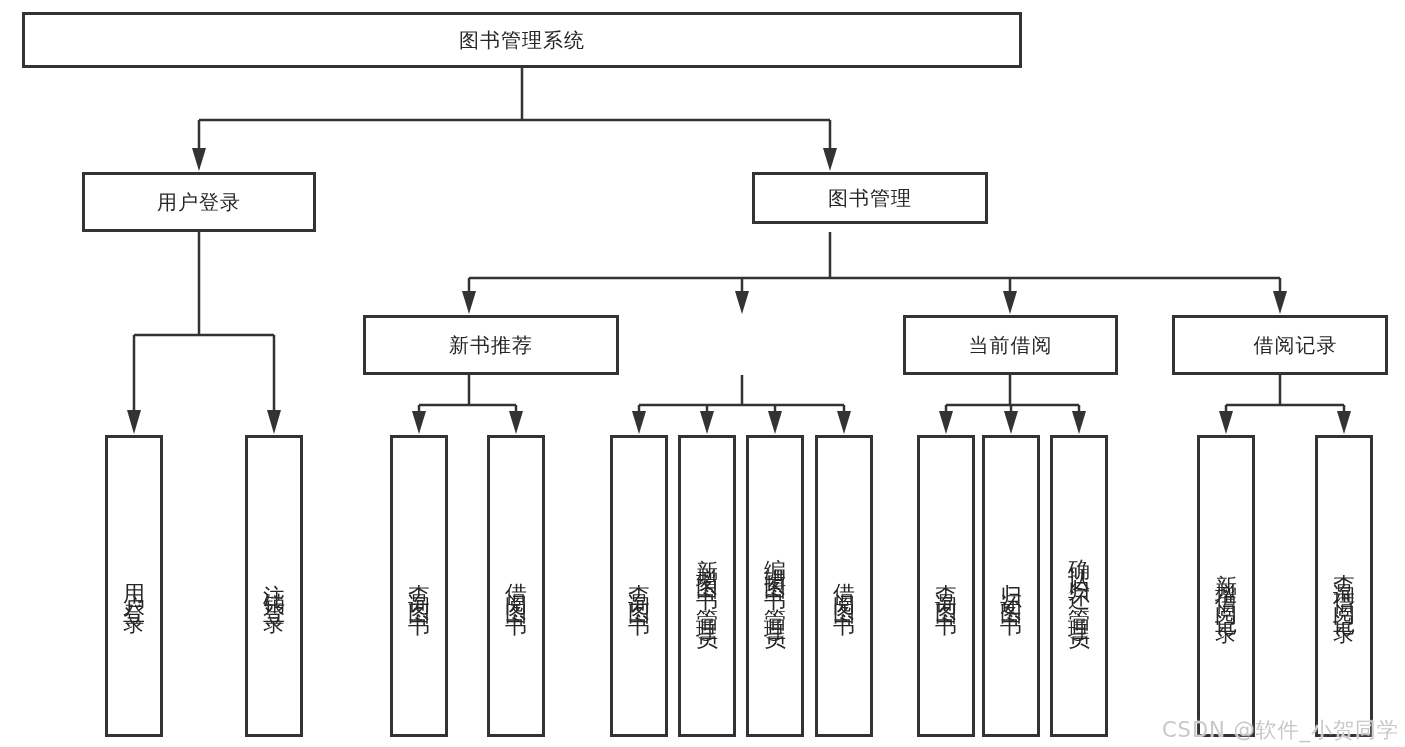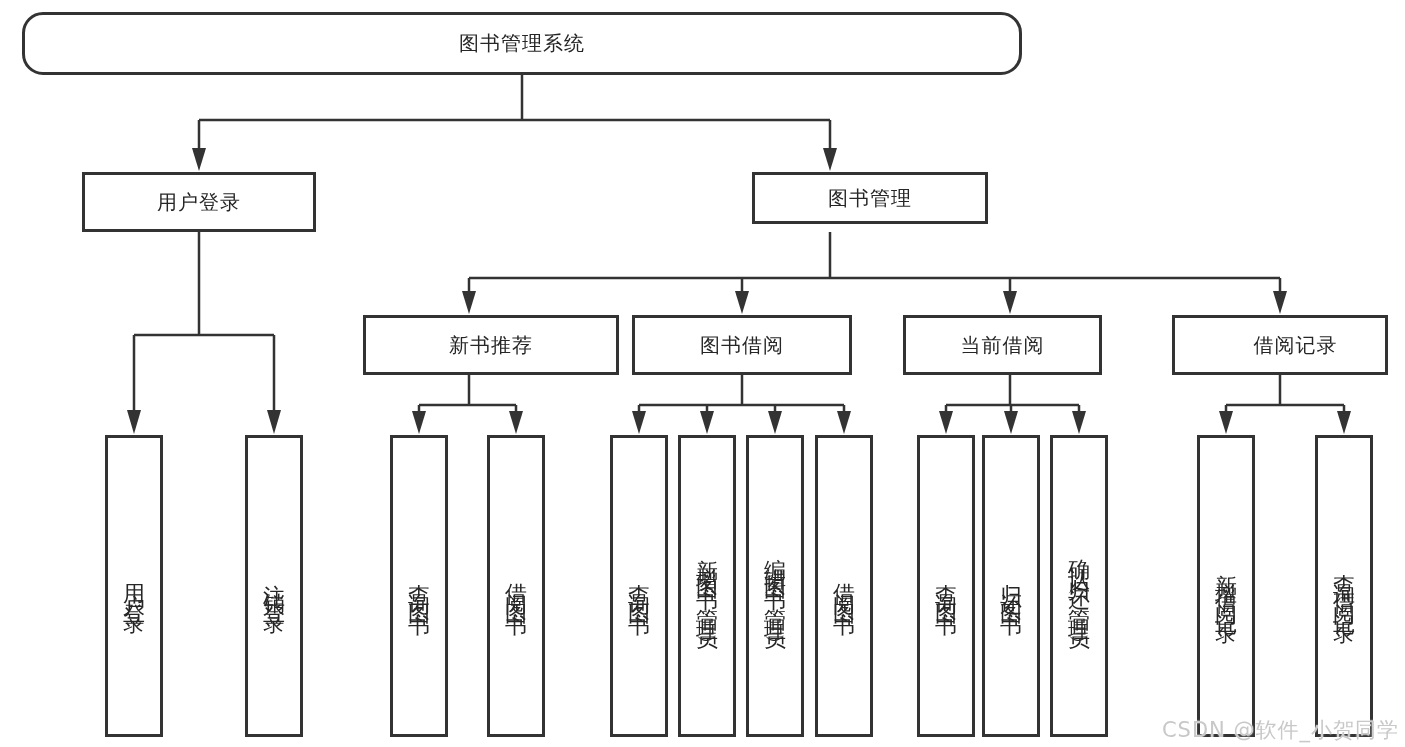--- a/index.html
+++ b/index.html
@@ -87,38 +87,35 @@
       <polygon points="768,411 782,411 775,434"></polygon>
       <polygon points="837,411 851,411 844,434"></polygon>
       <polygon points="939,411 953,411 946,434"></polygon>
       <polygon points="1004,411 1018,411 1011,434"></polygon>
       <polygon points="1072,411 1086,411 1079,434"></polygon>
       <polygon points="1219,411 1233,411 1226,434"></polygon>
       <polygon points="1337,411 1351,411 1344,434"></polygon>
     </g>
   </svg>
 
-  <div class="node" style="left:22px; top:12px; width:1000px; height:63px;border-radius:21px;">
+  <div class="node" style="left:22px; top:12px; width:1000px; height:56px;">
     <span>图书管理系统</span>
   </div>
 
   <div class="node" style="left:82px; top:172px; width:234px; height:60px;">
     <span>用户登录</span>
   </div>
   <div class="node" style="left:712px; top:172px; width:236px; height:52px;margin-left:40px;">
     <span>图书管理</span>
   </div>
 
   <div class="node" style="left:363px; top:315px; width:256px; height:60px;">
     <span>新书推荐</span>
   </div>
-  <div class="node" style="left:632px; top:315px; width:220px; height:60px;">
-    <span>图书借阅</span>
-  </div>
-  <div class="node" style="left:903px; top:315px; width:199px; height:60px;">
+  <div class="node" style="left:903px; top:315px; width:215px; height:60px;">
     <span>当前借阅</span>
   </div>
   <div class="node" style="left:1172px; top:315px; width:216px; height:60px;padding-left:31px;">
     <span>借阅记录</span>
   </div>
 
   <div class="node leaf" style="left:105px; top:435px; width:58px; height:302px;">
     <span>用户登录</span>
   </div>
   <div class="node leaf" style="left:245px; top:435px; width:58px; height:302px;">

